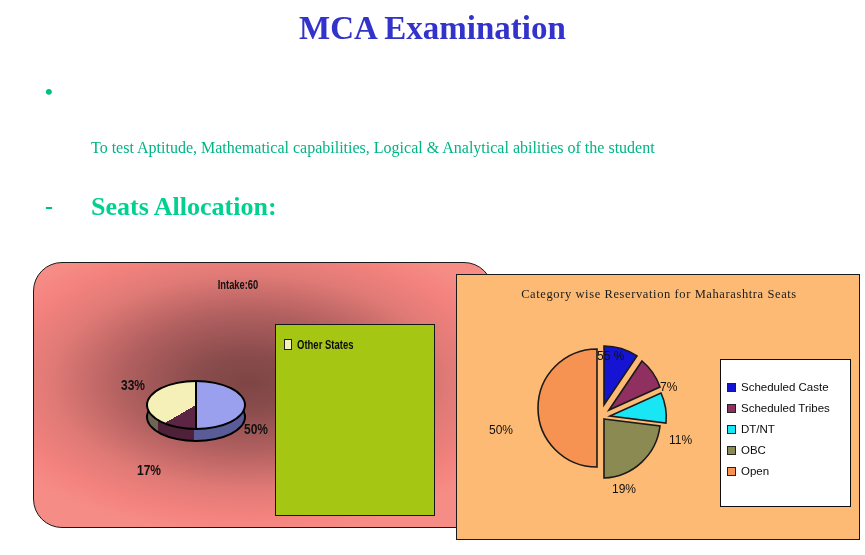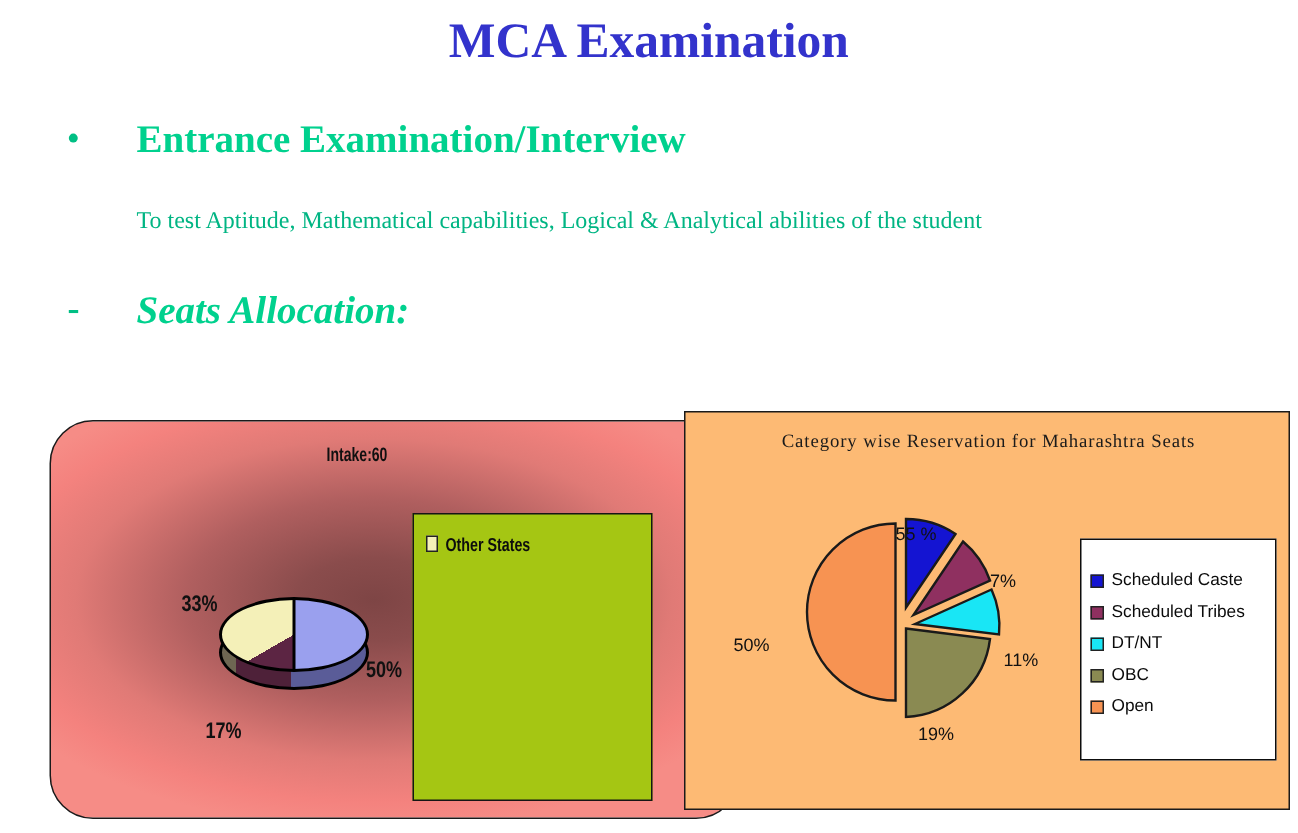--- a/index.html
+++ b/index.html
@@ -69,33 +69,33 @@
     line-height: 21px;
     color: #00b583;
   }
 
   #bullet-seats {
     left: 45px;
     top: 191px;
     width: 790px;
   }
   #bullet-seats .bullet-mark { font-size: 24px; line-height: 30px; }
-  #bullet-seats .bullet-text { font-size: 26px; line-height: 32px; font-style: italic; }
+  #bullet-seats .bullet-text { font-size: 26px; line-height: 32px; }
 
   
   .chart-panel {
     position: absolute;
     box-sizing: border-box;
     border: 1px solid #1a1a1a;
   }
 
   
   #panel-intake {
     left: 33px;
-    top: 280px;
+    top: 262px;
     width: 460px;
     height: 266px;
     background: radial-gradient(ellipse 62% 58% at 47% 45%,
                 #7e4545 0%, #8a4c4c 18%, #b05f5f 44%, #e07a76 70%, #f4827e 88%, #f68c86 100%);
     border-radius: 29px;
   }
   #panel-intake-title {
     position: absolute;
     left: 0;
     top: 14px;
@@ -272,21 +272,20 @@
     color: #0b0b0b;
   }
 </style>
 </head>
 <body>
 
 <div class="slide-title">MCA Examination</div>
 
 <div class="bullet-row" id="bullet-entrance">
   <span class="bullet-mark">•</span>
-  <span class="bullet-text">Entrance Examination/Interview</span>
 </div>
 
 <div id="sub-text">To test Aptitude, Mathematical capabilities,  Logical &amp; Analytical abilities of the  student</div>
 
 <div class="bullet-row" id="bullet-seats">
   <span class="bullet-mark">-</span>
   <span class="bullet-text">Seats Allocation:</span>
 </div>
 
 <div class="chart-panel" id="panel-intake">

